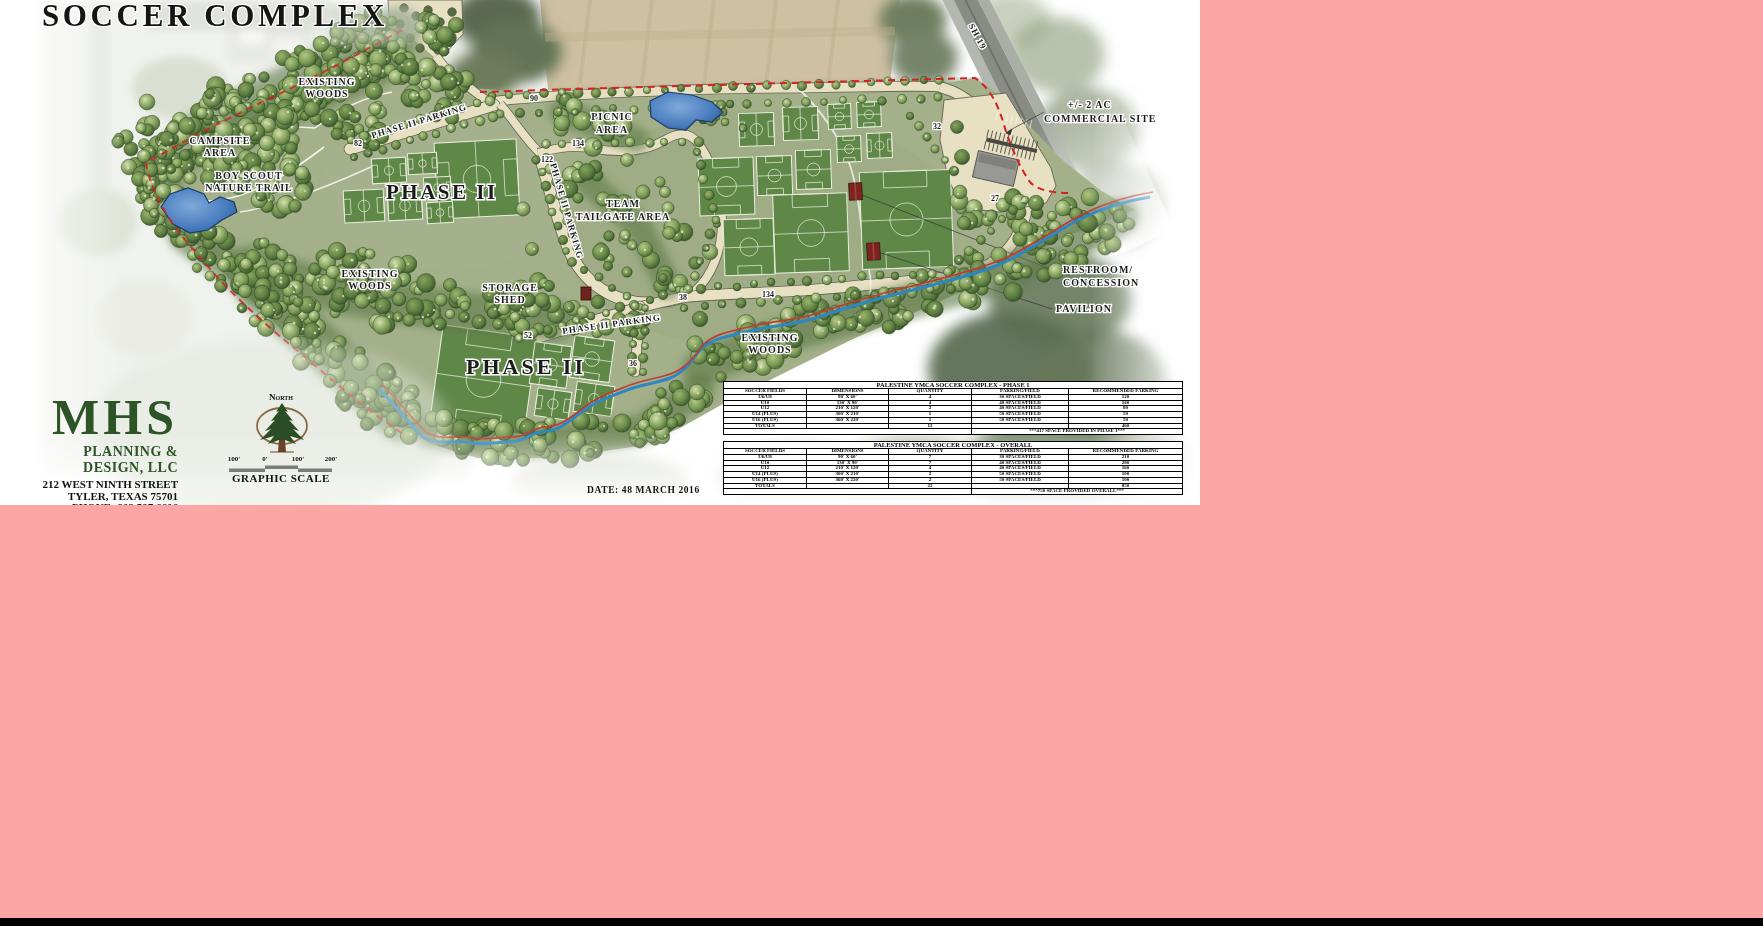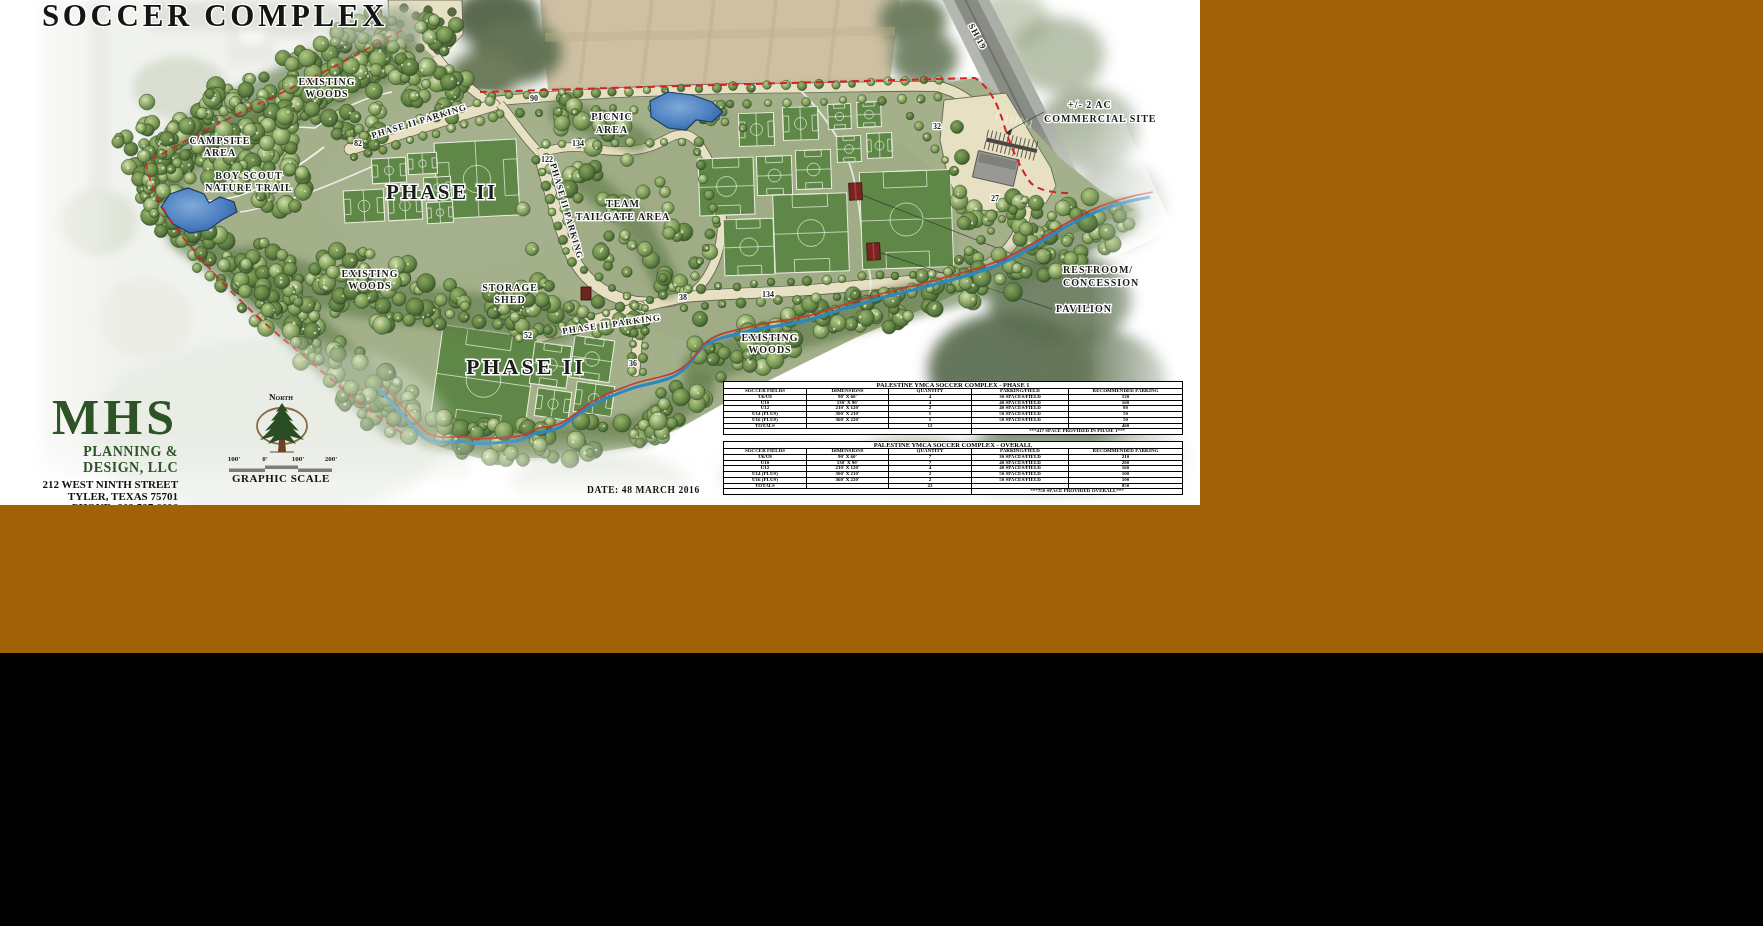--- a/index.html
+++ b/index.html
@@ -1,15 +1,15 @@
 <!DOCTYPE html>
 <html><head><meta charset="utf-8"><style>
 * { margin:0; padding:0; box-sizing:border-box; }
 body { background:#000; width:1763px; height:926px; overflow:hidden; font-family:"Liberation Serif",serif; }
-#page { position:relative; width:1763px; height:653px; background:#a16207; }
+#page { position:relative; width:1763px; height:918px; background:#fca5a5; }
 #plan { position:absolute; left:0; top:0; width:1200px; height:505px; background:#fff; overflow:hidden; }
 #mhs { position:absolute; left:32px; top:398px; width:146px; text-align:right; color:#2d5426; }
 #mhs .big { font-size:50px; font-weight:bold; letter-spacing:4px; line-height:0.76; }
 #mhs .sub { font-size:14px; font-weight:bold; letter-spacing:0.5px; margin-top:8px; }
 #mhs .adr { font-size:11px; font-weight:bold; color:#111; line-height:1.05; margin-top:3px; }
 #date { position:absolute; left:587px; top:485px; font-size:9.5px; font-weight:bold; letter-spacing:0.6px; color:#111; }
 .ptab { position:absolute; left:723px; width:459px; border-collapse:collapse; background:#fff; font-size:5px; font-weight:bold; color:#000; table-layout:fixed; border:1.6px solid #000; }
 .ptab td, .ptab th { border:0.8px solid #000; text-align:center; padding:0; height:4.6px; line-height:0.95; font-size:5px; overflow:hidden; white-space:nowrap; }
 .ptab .tt { font-size:6.5px; height:5.2px; }
 .ptab tr.fn td { border:0.8px solid #000; }

